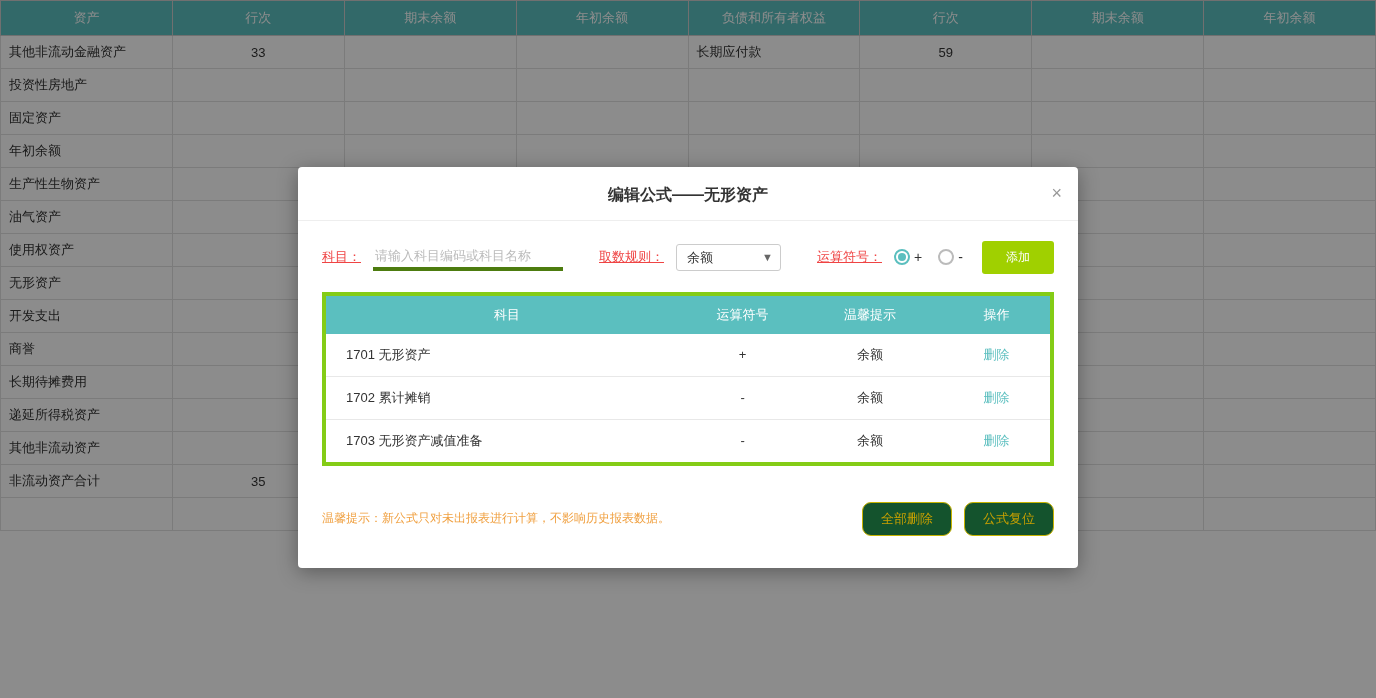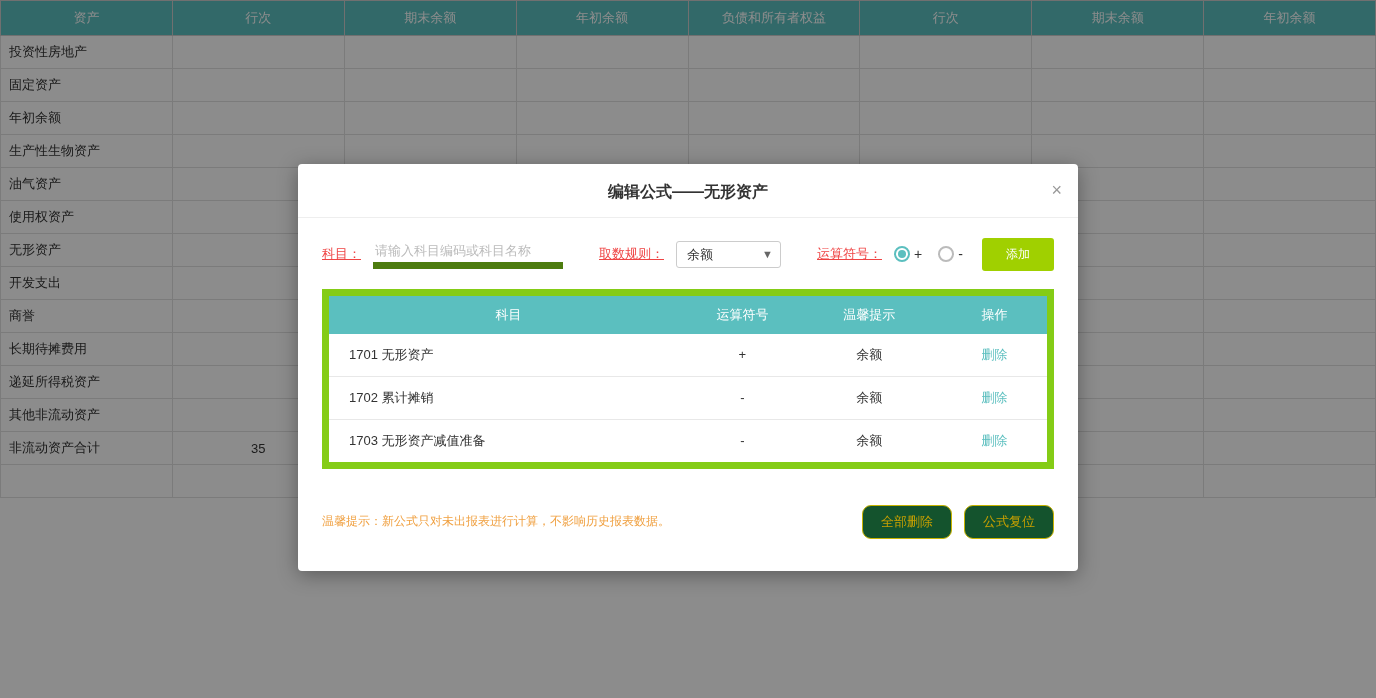--- a/index.html
+++ b/index.html
@@ -110,21 +110,21 @@
 
     .form-label {
       color: #ef4444;
       font-size: 13px;
       white-space: nowrap;
       text-decoration: underline;
     }
 
     .form-input {
       border: none;
-      border-bottom: 7px solid #4d7c0f;
+      border-bottom: 4px solid #4d7c0f;
       outline: none;
       font-size: 13px;
       padding: 4px 2px;
       width: 190px;
       color: #999;
     }
 
     .form-input::placeholder { color: #bbb; }
 
     .form-select-wrapper {
@@ -208,21 +208,21 @@
       font-size: 12px;
       cursor: pointer;
       margin-left: auto;
       white-space: nowrap;
     }
 
     
     .data-table {
       width: 100%;
       border-collapse: collapse;
-      border: 7px solid #84cc16;
+      border: 4px solid #84cc16;
     }
 
     .data-table thead tr {
       background: #5bbfbf;
     }
 
     .data-table thead th {
       color: #fff;
       font-size: 13px;
       font-weight: normal;
@@ -298,20 +298,30 @@
         <th>行次</th>
         <th>期末余额</th>
         <th>年初余额</th>
         <th>负债和所有者权益</th>
         <th>行次</th>
         <th>期末余额</th>
         <th>年初余额</th>
       </tr>
     </thead>
     <tbody id="bg-table-body">
+    <tr>
+    <td class="row-label">其他非流动金融资产</td>
+    <td>33</td>
+    <td></td>
+    <td></td>
+    <td class="row-label">长期应付款</td>
+    <td>59</td>
+    <td></td>
+    <td></td>
+  </tr>
         <tr>
     <td class="row-label">投资性房地产</td>
     <td></td>
     <td></td>
     <td></td>
     <td class="row-label"></td>
     <td></td>
     <td></td>
     <td></td>
   </tr>

